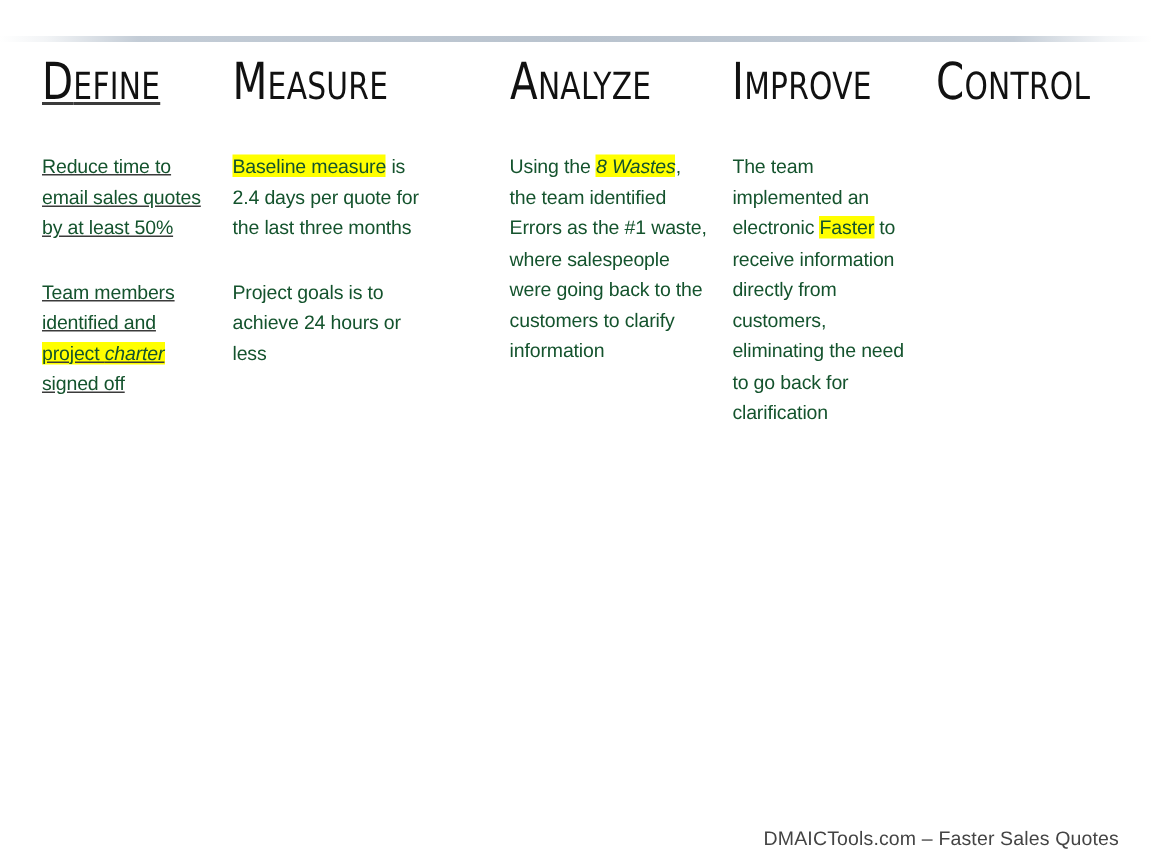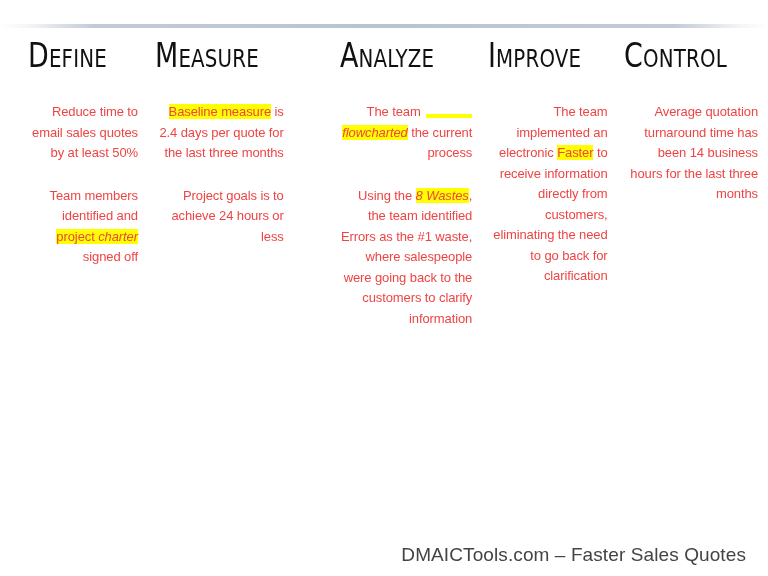--- a/index.html
+++ b/index.html
@@ -41,21 +41,21 @@
     top: 40px;
     width: 768px;
     height: 500px;
     display: flex;
     align-items: flex-start;
   }
   .col {
     box-sizing: border-box;
     padding-right: 10px;
   }
-  .col-0 { width: 155px; padding-left: 28px; }
+  .col-0 { width: 155px; padding-left: 28px; text-decoration: underline; }
   .col-1 { width: 154px; padding-left: 7px; }
   .col-2 { width: 157px; padding-left: 6px; margin-left: 40px; }
   .col-3 { width: 143px; padding-left: 6px; }
   .col-4 { width: 159px; padding-left: 6px; }
 
   
   .phase-heading {
     font-family: "Liberation Sans Narrow", "DejaVu Sans Condensed", "Liberation Sans", sans-serif;
     color: #111111;
     font-weight: 400;
@@ -72,24 +72,23 @@
     line-height: 30px;
   }
   .phase-heading .cap-rest {
     font-size: 25px;
   }
 
   
   .para {
     font-size: 13px;
     line-height: 20.5px;
-    color: #ef4444;
+    color: #14532d;
     margin: 0 0 20px 0;
     letter-spacing: -0.1px;
-    text-align: right;
   }
   .para.gap-big   { margin-bottom: 42px; }
   .para.gap-xbig  { margin-bottom: 50px; }
   .para.gap-huge  { margin-bottom: 62px; margin-top: 16px; }
   .para.gap-small { margin-bottom: 22px; }
   .para.last      { margin-bottom: 0; }
 
   .hl {
     background-color: #ffff00;
     box-decoration-break: clone;
@@ -105,21 +104,21 @@
     height: 4px;
     vertical-align: -2px;
     margin-left: 2px;
   }
 
   
   .footer {
     position: absolute;
     right: 22px;
     bottom: 10px;
-    font-size: 19px;
+    font-size: 13px;
     color: #444444;
     letter-spacing: 0.1px;
     white-space: nowrap;
   }
 </style>
 </head>
 <body>
 
 <div class="divider"></div>
 
@@ -152,23 +151,20 @@
     <p class="para last">
       <span>Project goals is to achieve 24 hours or less</span>
     </p>
   </div>
 
   <div class="col col-2">
     <div class="phase-heading">
       <span class="cap-first">A</span><span class="cap-rest">NALYZE</span>
     </div>
 
-    <p class="para gap-small">
-      <span>The team </span><span class="hl-strip"></span><span class="hl it">flowcharted</span><span> the current process</span>
-    </p>
 
     <p class="para gap-big">
       <span>Using the </span><span class="hl it">8 Wastes</span><span>, the team identified Errors as the #1 waste, where salespeople were going back to the customers to clarify information</span>
     </p>
 
   </div>
 
   <div class="col col-3">
     <div class="phase-heading">
       <span class="cap-first">I</span><span class="cap-rest">MPROVE</span>
@@ -178,20 +174,17 @@
       <span>The team implemented an electronic </span><span class="hl">Faster</span><span> to receive information directly from customers, eliminating the need to go back for clarification</span>
     </p>
   </div>
 
   <div class="col col-4">
     <div class="phase-heading">
       <span class="cap-first">C</span><span class="cap-rest">ONTROL</span>
     </div>
 
 
-    <p class="para last">
-      <span>Average quotation turnaround time has been 14 business hours for the last three months</span>
-    </p>
   </div>
 
 </div>
 
 <div class="footer">DMAICTools.com  –  Faster Sales Quotes</div>
 
 </body></html>

